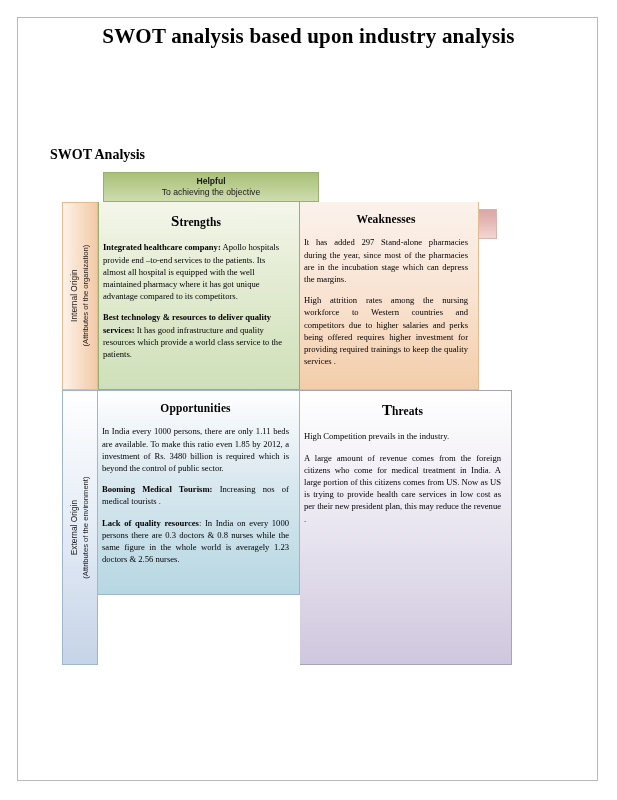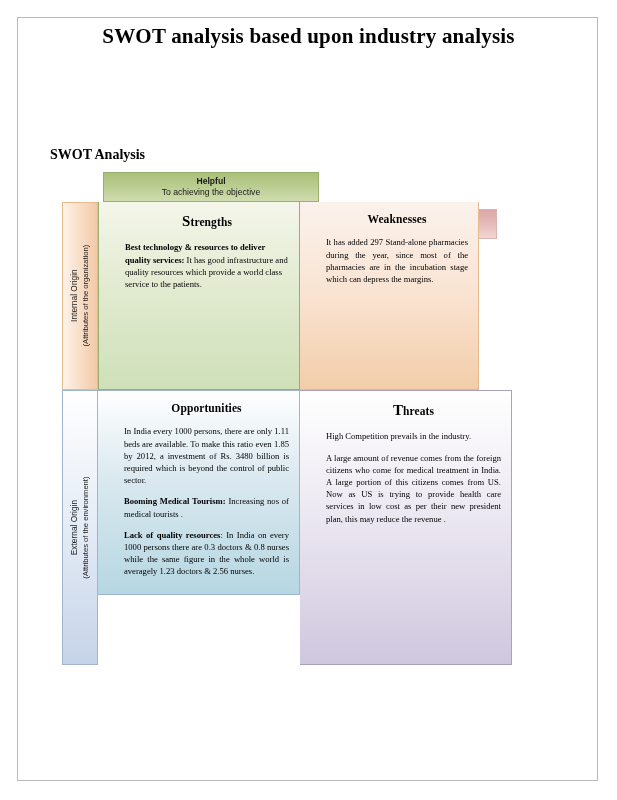--- a/index.html
+++ b/index.html
@@ -116,21 +116,21 @@
     width: 36px;
     height: 275px;
     background: linear-gradient(to bottom, #ffffff 0%, #e7eef7 45%, #c6d4e8 100%);
     border: 1px solid #9fb4cd;
   }
 
   
   .quad {
     position: absolute;
     box-sizing: border-box;
-    padding: 7px 10px 8px 26px;
+    padding: 7px 10px 8px 4px;
     font-family: "Liberation Serif", "DejaVu Serif", serif;
     font-size: 8.6px;
     line-height: 1.42;
     color: #000000;
     overflow: hidden;
   }
   .quad .quad-title {
     text-align: center;
     font-weight: bold;
     font-size: 11.5px;
@@ -218,28 +218,30 @@
     <span class="rail-main">External Origin</span>
     <span class="rail-sub">(Attributes of the environment)</span>
   </div>
 </div>
 
 <div class="quad" id="quad-strengths">
   <div class="quad-title">
     <span class="dropcap">S</span><span>trengths</span>
   </div>
   <div class="quad-body leftal">
+      <p><span class="lead">Integrated healthcare company:</span> Apollo hospitals provide end –to-end services to the patients. Its almost all hospital is equipped with the well maintained pharmacy where it has got unique advantage compared to its competitors.</p>
       <p><span class="lead">Best technology &amp; resources  to deliver quality services:</span> It has good infrastructure and quality resources which provide  a world class service to the patients.</p>
     </div>
 </div>
 
 <div class="quad" id="quad-weaknesses">
   <div class="quad-title">Weaknesses</div>
   <div class="quad-body just">
       <p>It has added 297 Stand-alone pharmacies during the year, since most of the pharmacies are in the incubation stage which can depress the margins.</p>
+      <p>High attrition rates among the nursing workforce to Western countries and competitors due to higher salaries and perks being offered requires higher investment for providing required trainings to keep the  quality services .</p>
     </div>
 </div>
 
 <div class="quad" id="quad-opportunities">
   <div class="quad-title">Opportunities</div>
   <div class="quad-body just">
       <p>In India every 1000 persons, there are only 1.11 beds are available. To make this ratio even 1.85 by 2012, a investment of Rs. 3480 billion is required which is beyond the control of public sector.</p>
       <p><span class="lead">Booming Medical Tourism:</span> Increasing nos of medical tourists .</p>
       <p><span class="lead">Lack of quality resources</span>:  In India on every 1000 persons there are 0.3 doctors &amp; 0.8 nurses while the same figure in the whole world is averagely  1.23 doctors &amp; 2.56 nurses.</p>
     </div>

